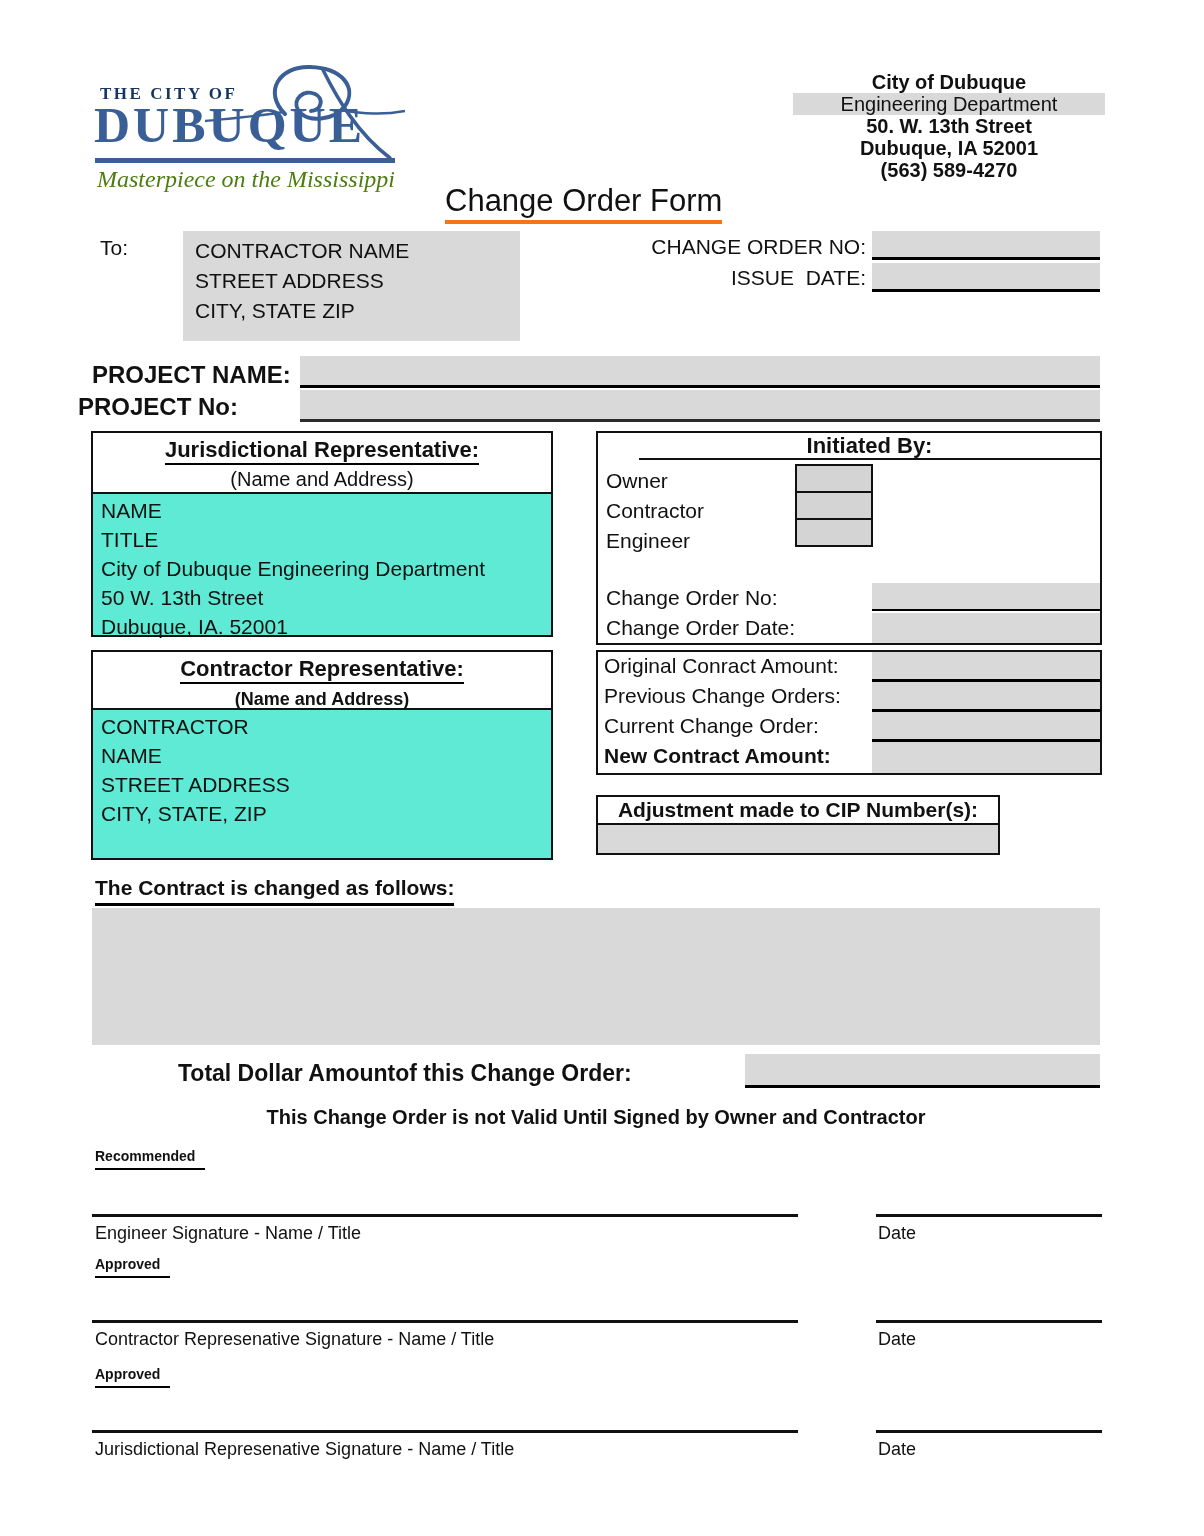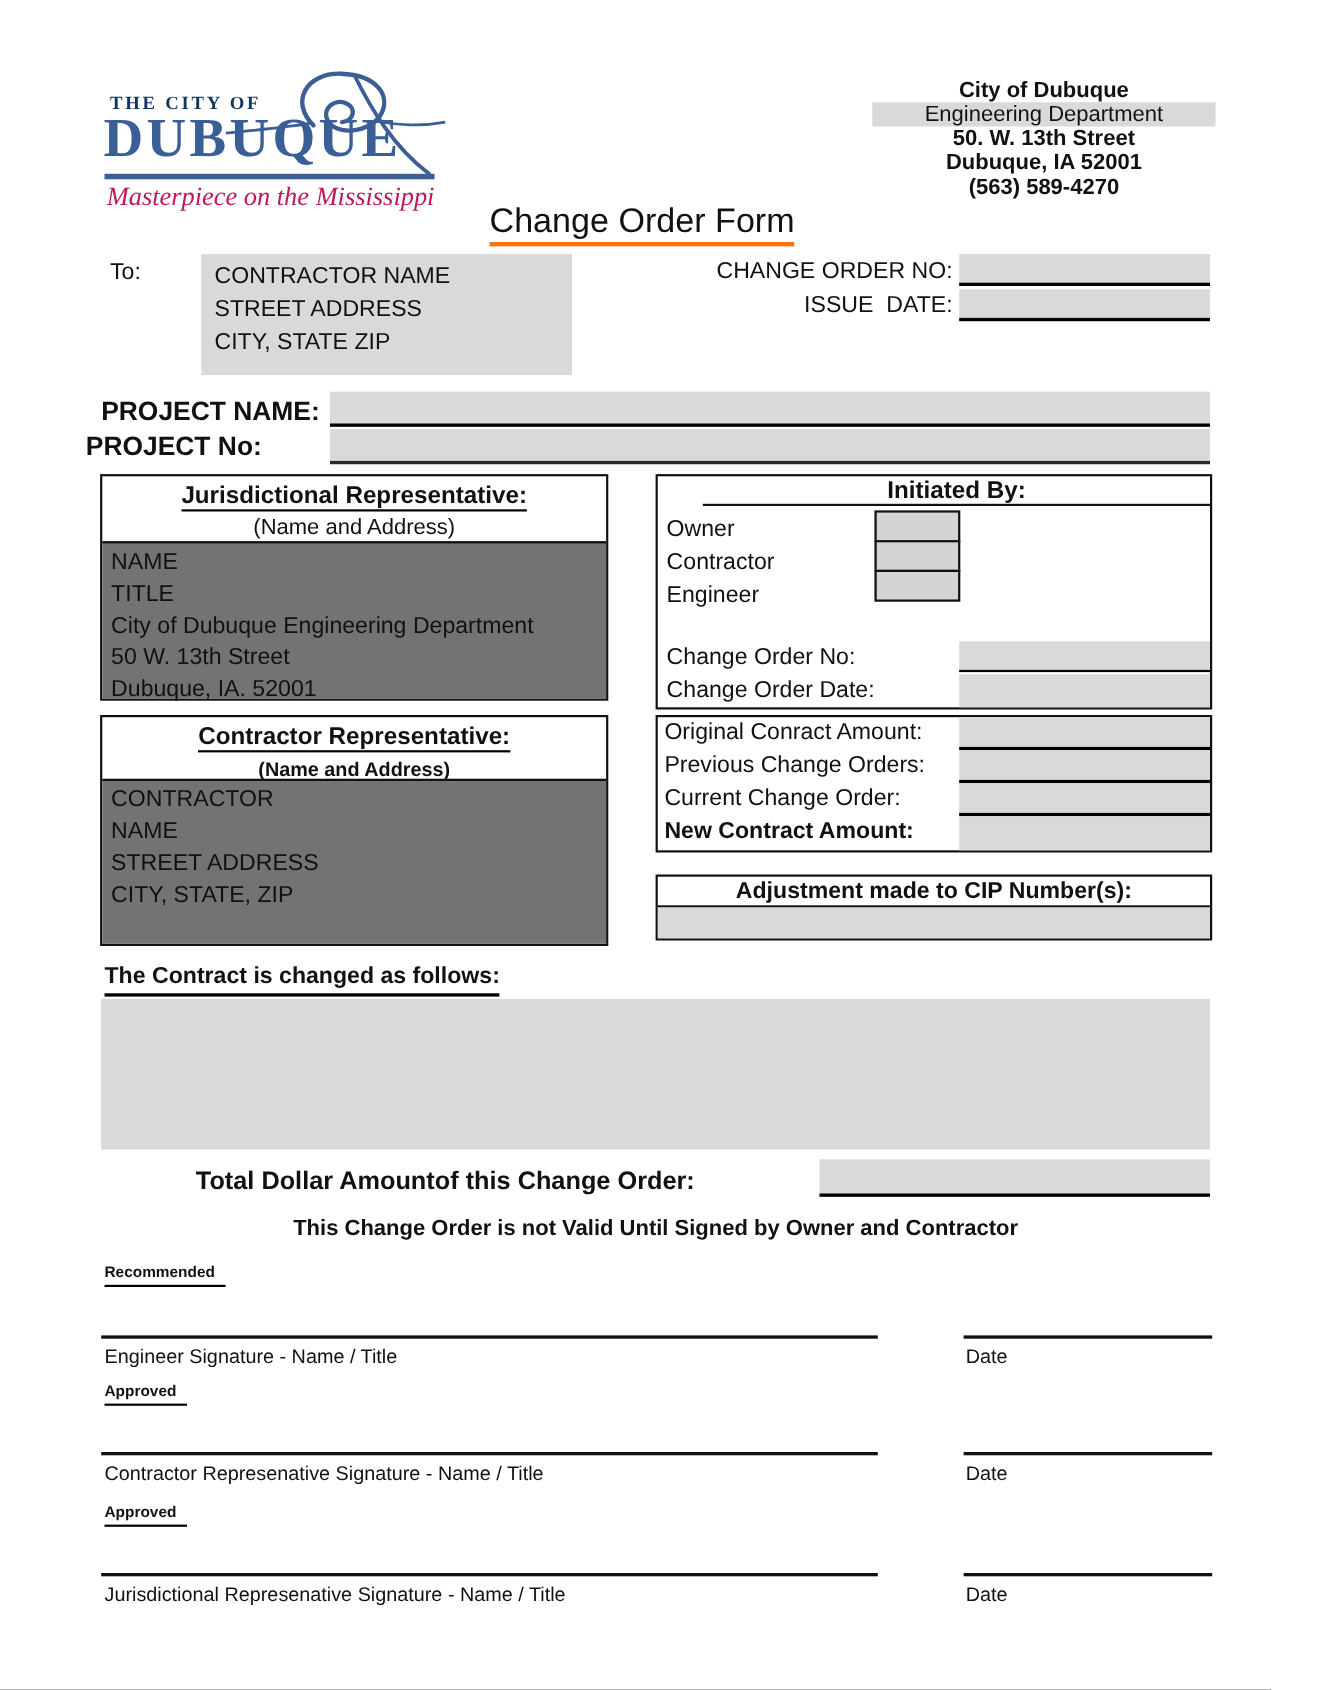--- a/index.html
+++ b/index.html
@@ -11,21 +11,21 @@
   .abs { position:absolute; }
 
   
   .logo-cityof { left:100px; top:84px; font-family:"Liberation Serif", serif; font-weight:bold;
     font-size:17px; letter-spacing:2.5px; color:#16355e; }
   .logo-swirl  { left:205px; top:58px; }
   .logo-name   { left:94px; top:96px; font-family:"Liberation Serif", serif; font-weight:600;
     font-size:50px; letter-spacing:3px; color:#3a5f96; }
   .logo-bar    { left:95px; top:158px; width:300px; height:5px; background:#3a5f96; }
   .logo-tag    { left:97px; top:166px; font-family:"Liberation Serif", serif; font-style:italic;
-    font-size:24px; color:#be185d; }
+    font-size:24px; color:#4d7c0f; }
 
   
   .hdr-right { left:793px; top:71px; width:312px; text-align:center; font-size:20px; line-height:22px; }
   .hdr-right .b { font-weight:bold; }
   .hdr-dept { background:#d9d9d9; display:block; }
 
   
   .form-title { left:445px; top:183px; font-size:31px; font-weight:normal;
     border-bottom:4px solid #f97316; padding-bottom:1px; }
 
@@ -46,21 +46,21 @@
   .proj-name-field { left:300px; top:356px; width:800px; height:32px; border-bottom:3px solid #000; }
   .proj-no-label   { left:78px; top:393px; }
   .proj-no-field   { left:300px; top:390px; width:800px; height:32px; border-bottom:3px solid #2a2a2a; }
 
   
   .bbox { border:2px solid #111; background:#fff; }
   .box-title { text-align:center; font-size:22px; font-weight:bold; padding-top:4px; }
   .box-title span { border-bottom:2px solid #000; padding-bottom:1px; }
   .box-sub { text-align:center; font-size:20px; margin-top:5px; }
   .box-sub.bold { font-weight:bold; font-size:18px; margin-top:7px; }
-  .box-gray { position:absolute; left:0; right:0; bottom:0; background:#737373;
+  .box-gray { position:absolute; left:0; right:0; bottom:0; background:#5eead4;
     border-top:2px solid #111; padding:2px 0 0 8px; font-size:21px; line-height:29px; }
 
   .juris-box { left:91px; top:431px; width:462px; height:206px; }
   .juris-box .box-gray { top:59px; }
   .contr-box { left:91px; top:650px; width:462px; height:210px; }
   .contr-box .box-gray { top:56px; }
 
   .init-box { left:596px; top:431px; width:506px; height:214px;padding-left:41px; }
   .init-title { font-size:22px; font-weight:bold; text-align:center; line-height:25px;
     border-bottom:2px solid #111; }
@@ -70,21 +70,21 @@
   .init-lbl { position:absolute; left:8px; font-size:21px; }
   .init-field { position:absolute; left:274px; width:228px; background:#d9d9d9; }
 
   .amt-box { left:596px; top:650px; width:506px; height:125px; }
   .amt-row { position:absolute; left:0; right:0; height:30px; }
   .amt-lbl { position:absolute; left:6px; top:2px; font-size:21px; }
   .amt-lbl.bold { font-weight:bold; }
   .amt-field { position:absolute; left:274px; top:0; width:228px; height:30px; background:#d9d9d9; }
   .amt-field.line { border-bottom:3px solid #000; }
 
-  .adj-box { left:596px; top:795px; width:506px; height:60px; }
+  .adj-box { left:596px; top:795px; width:404px; height:60px; }
   .adj-title { font-size:21px; font-weight:bold; text-align:center; line-height:26px;
     border-bottom:2px solid #111; }
   .adj-gray { position:absolute; left:0; right:0; top:28px; bottom:0; background:#d9d9d9; }
 
   
   .changed-label { left:95px; top:876px; font-size:21px; font-weight:bold;
     border-bottom:3px solid #000; padding-bottom:3px; }
   .changed-box { left:92px; top:908px; width:1008px; height:137px; background:#d9d9d9; }
 
   .total-label { left:178px; top:1060px; font-size:23px; font-weight:bold; }

